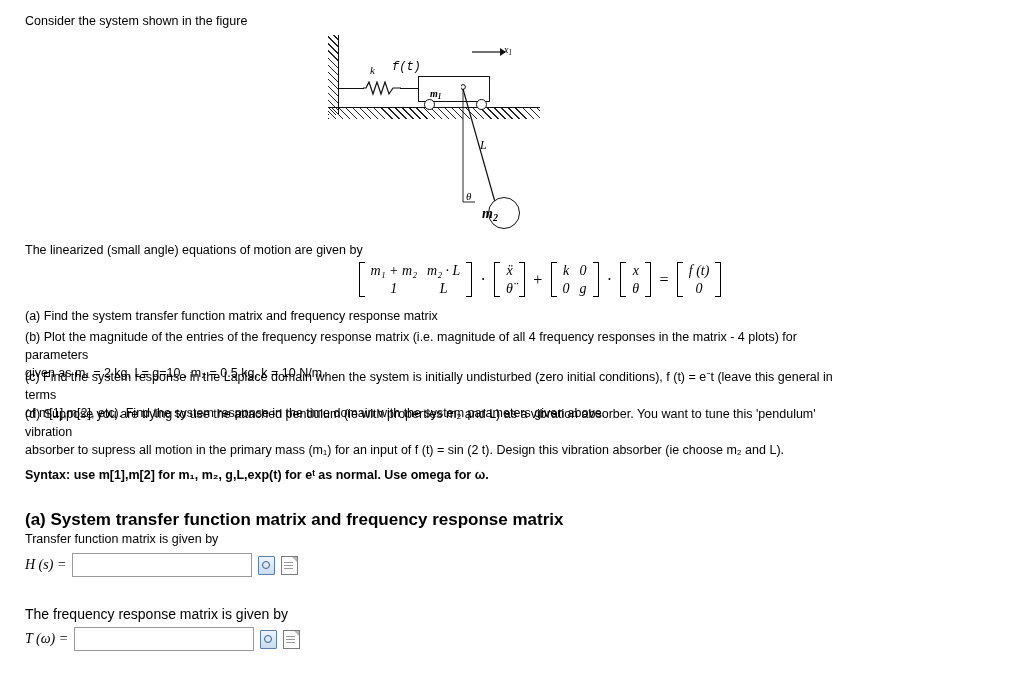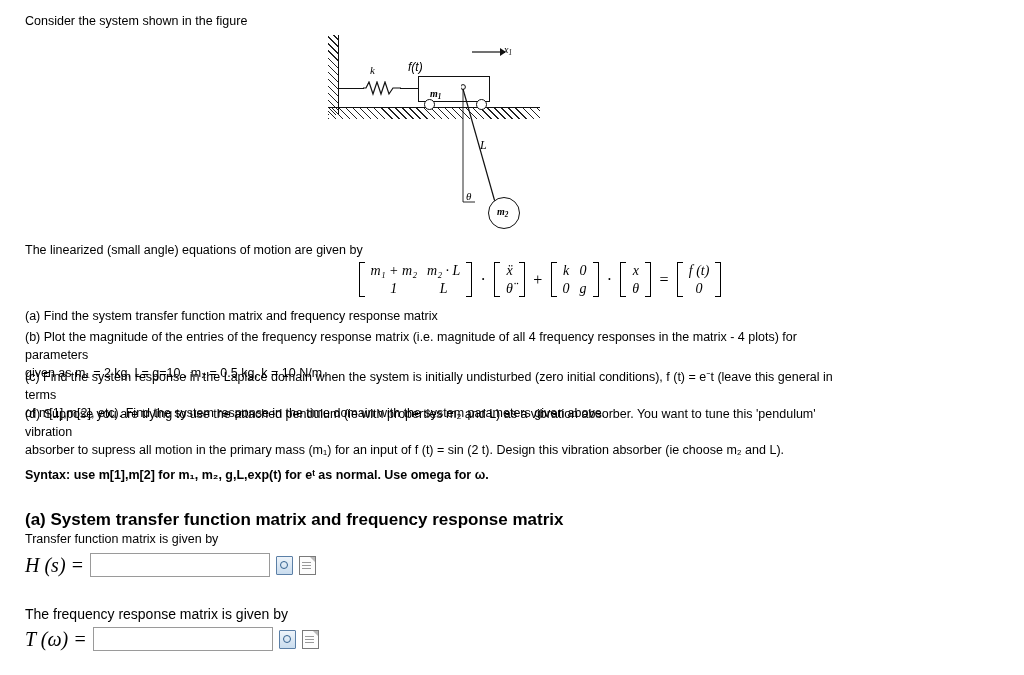--- a/index.html
+++ b/index.html
@@ -101,23 +101,23 @@
   .k-label {
     position: absolute;
     left: 50px;
     top: 34px;
     font-family: "Liberation Serif", serif;
     font-style: italic;
     font-size: 11px;
   }
   .f-label {
     position: absolute;
-    left: 88px;
+    left: 72px;
     top: 30px;
-    font-family: Liberation Sans, sans-serif;
+    font-family: Liberation Mono, monospace;
     font-style: italic;
     font-size: 12px;
   }
   .m1-label {
     position: absolute;
     left: 110px;
     top: 58px;
     font-family: "Liberation Serif", serif;
     font-style: italic;
     font-size: 10px;
@@ -162,25 +162,25 @@
     left: 168px;
     top: 167px;
     width: 30px;
     height: 30px;
     border: 1.3px solid #111;
     border-radius: 50%;
     background: #fff;
   }
   .m2-label {
     position: absolute;
-    left: 177px;
+    left: 162px;
     top: 176px;
     font-family: "Liberation Serif", serif;
     font-style: italic;
-    font-size: 10px;
+    font-size: 14px;
     font-weight: bold;
   }
 
   
   .lin-text {
     position: absolute;
     left: 25px;
     top: 243px;
     font-size: 12.5px;
   }
@@ -269,21 +269,21 @@
     position: absolute;
     left: 25px;
     display: flex;
     align-items: center;
   }
   .answer-row.row1 { top: 553px; }
   .answer-row.row2 { top: 627px; }
   .ans-label {
     font-family: "Liberation Serif", serif;
     font-style: italic;
-    font-size: 20px;
+    font-size: 14px;
     margin-right: 6px;
     white-space: nowrap;
   }
   .ans-input {
     width: 180px;
     height: 24px;
     border: 1px solid #9a9a9a;
     background: #fff;
     box-sizing: border-box;
     font-family: "Liberation Sans", sans-serif;

